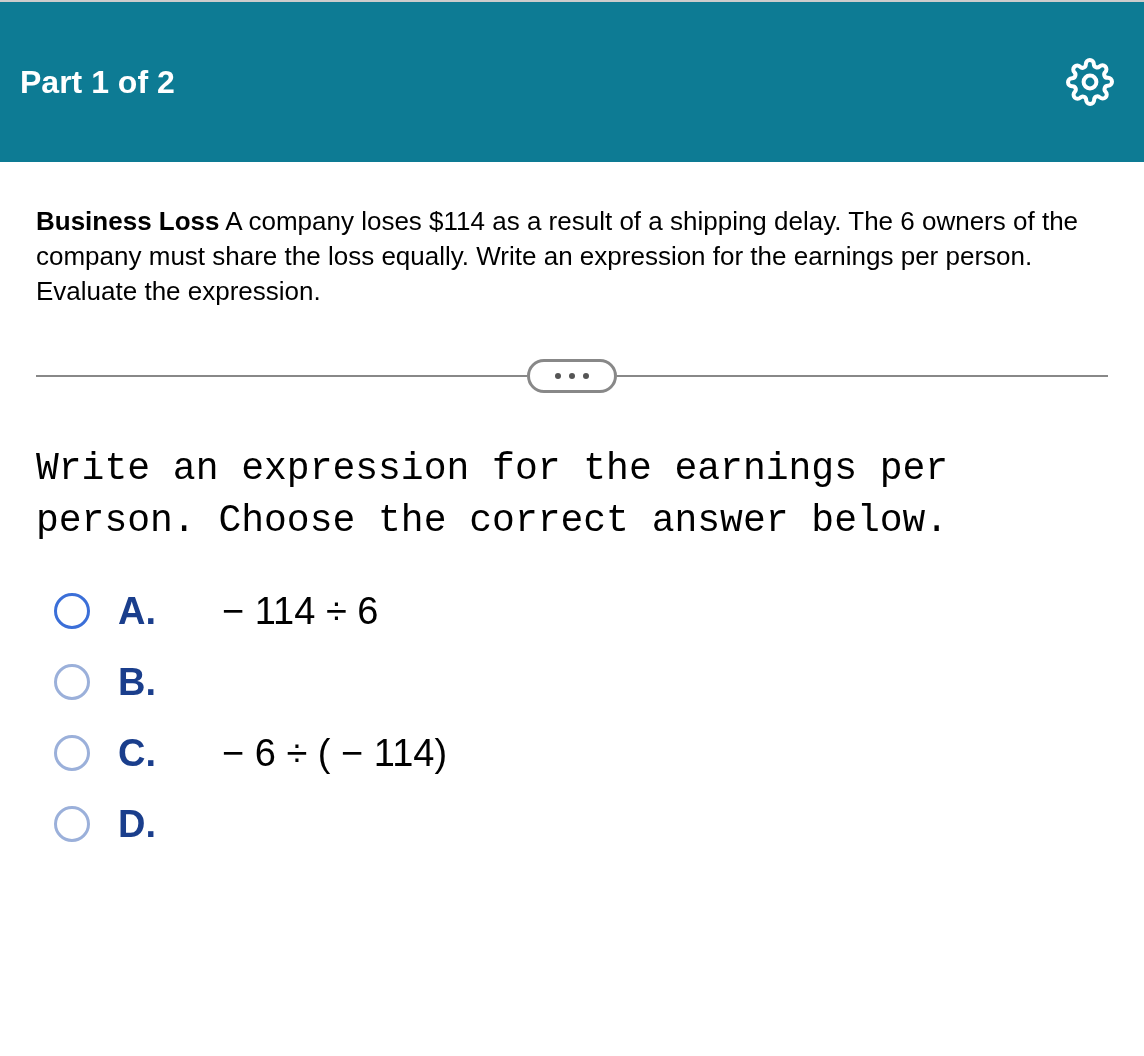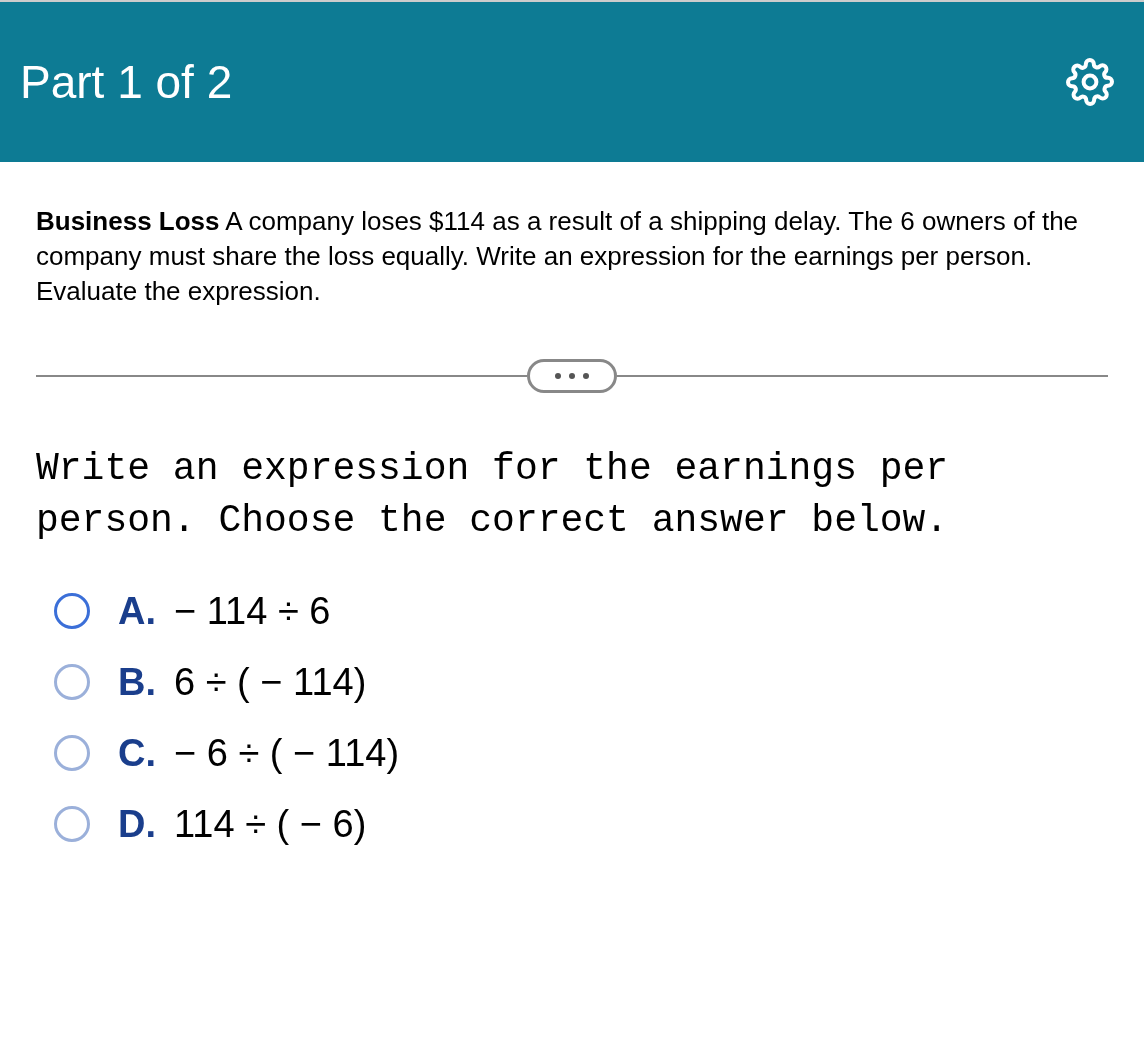--- a/index.html
+++ b/index.html
@@ -14,22 +14,22 @@
   .header {
     background: #0d7b94;
     color: #fff;
     height: 160px;
     display: flex;
     align-items: center;
     justify-content: space-between;
     padding: 0 30px 0 20px;
   }
   .header-title {
-    font-size: 46px;
-    font-weight: 400;
+    font-size: 32px;
+    font-weight: 700;
   }
   .gear-icon {
     width: 48px;
     height: 48px;
     cursor: pointer;
   }
   .content {
     padding: 42px 36px 20px 36px;
   }
   .problem-text {
@@ -99,20 +99,21 @@
   .option-letter {
     font-size: 38px;
     font-weight: 700;
     color: #1a3e8c;
     width: 56px;
     flex-shrink: 0;
   }
   .option-text {
     font-size: 38px;
     color: #000;
+    margin-left: 48px;
   }
   .minus { letter-spacing: 0; }
 </style>
 </head>
 <body>
 
 <div class="header">
   <div class="header-title">Part 1 of 2</div>
   <svg class="gear-icon" viewBox="0 0 24 24" fill="none" stroke="#fff" stroke-width="2">
     <circle cx="12" cy="12" r="3.2"></circle>
@@ -142,29 +143,27 @@
 
     <div class="option-row">
       <div class="radio"></div>
       <span class="option-letter">A.</span>
       <span class="option-text minus"> − 114 ÷ 6</span>
     </div>
 
     <div class="option-row">
       <div class="radio dim"></div>
       <span class="option-letter">B.</span>
-      <span class="option-text">6 ÷ ( − 114)</span>
     </div>
 
     <div class="option-row">
       <div class="radio dim"></div>
       <span class="option-letter">C.</span>
       <span class="option-text minus"> − 6 ÷ ( − 114)</span>
     </div>
 
     <div class="option-row">
       <div class="radio dim"></div>
       <span class="option-letter">D.</span>
-      <span class="option-text">114 ÷ ( − 6)</span>
     </div>
 
   </div>
 </div>
 
 </body></html>

